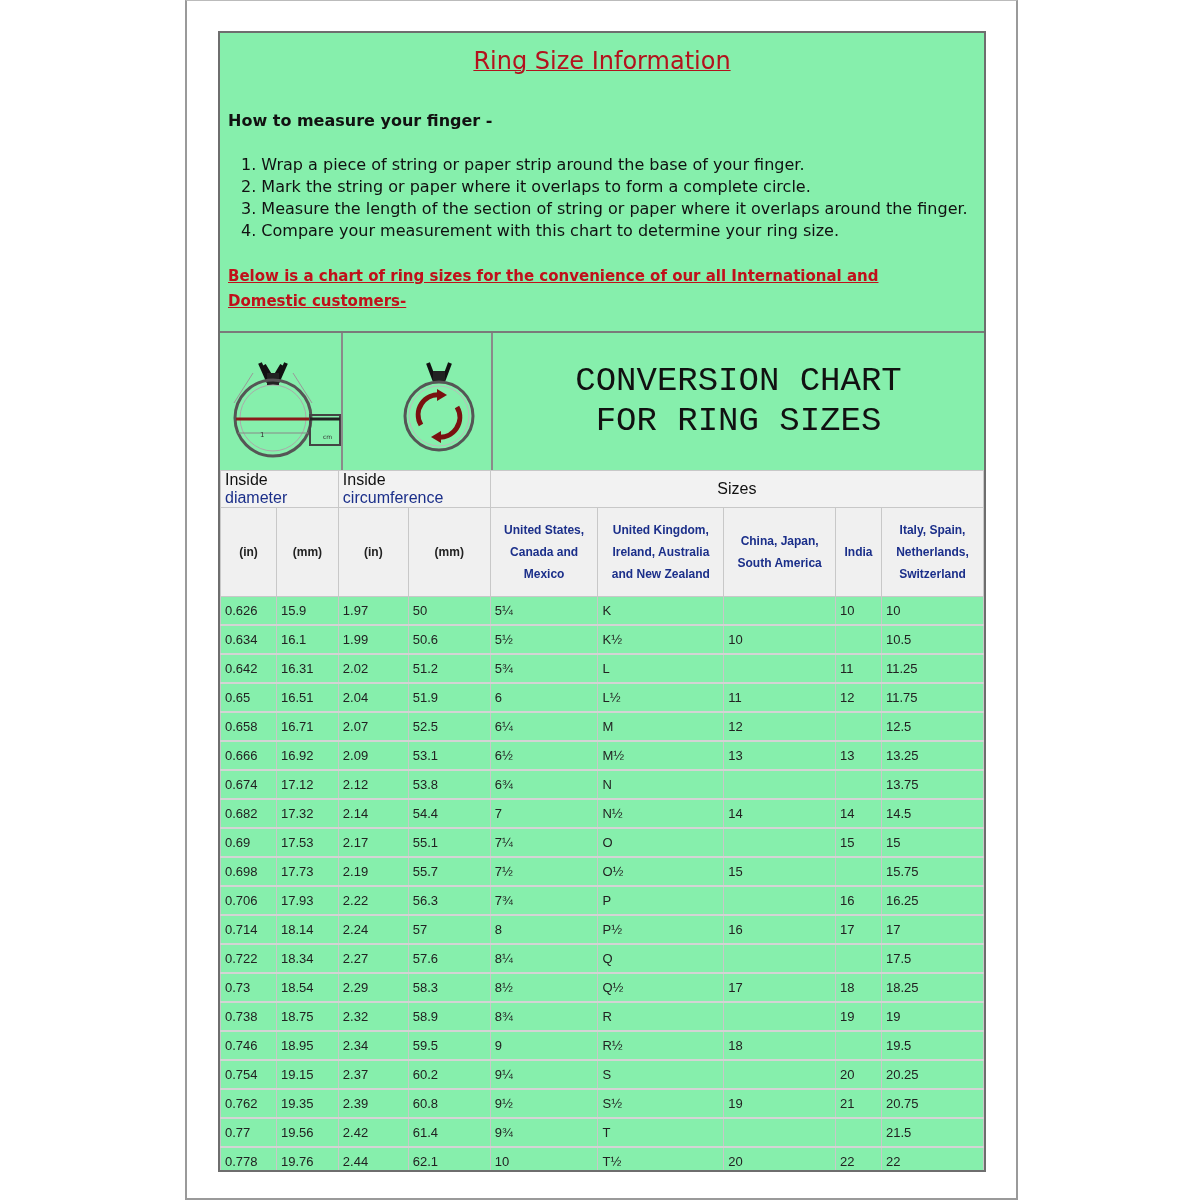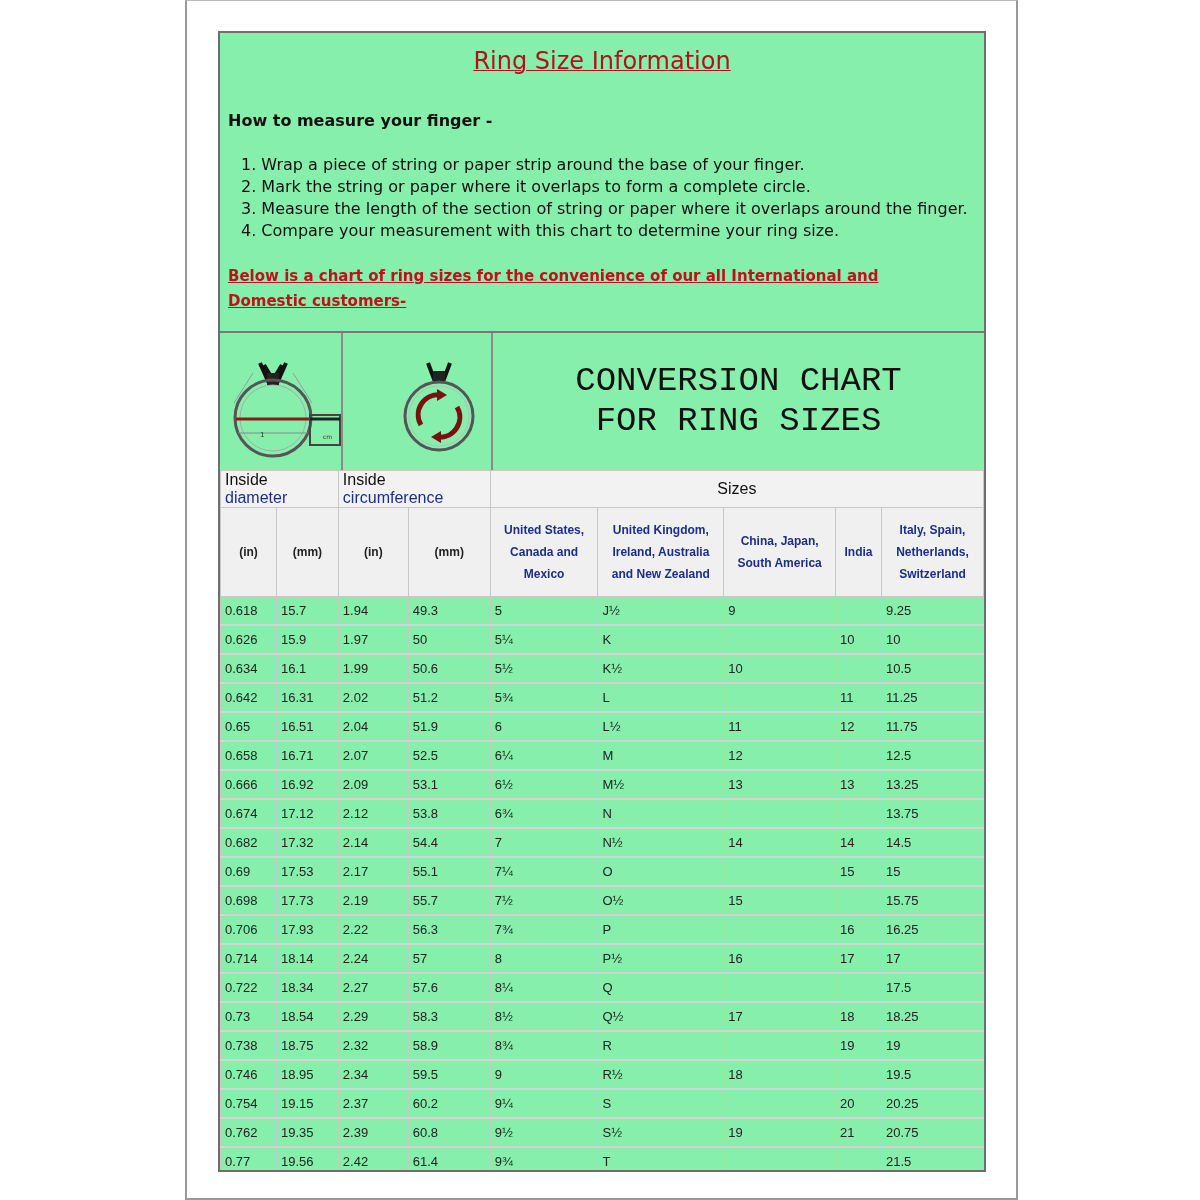--- a/index.html
+++ b/index.html
@@ -96,31 +96,20 @@
         <th class="unit">(mm)</th>
         <th>United States, Canada and Mexico</th>
         <th>United Kingdom, Ireland, Australia and New Zealand</th>
         <th>China, Japan, South America</th>
         <th>India</th>
         <th>Italy, Spain, Netherlands, Switzerland</th>
       </tr>
     </thead>
     <tbody id="tbody">
         <tr class="data">
-          <td>0.618</td>
-          <td>15.7</td>
-          <td>1.94</td>
-          <td>49.3</td>
-          <td>5</td>
-          <td>J½</td>
-          <td>9</td>
-          <td></td>
-          <td>9.25</td>
-        </tr>
-        <tr class="data">
           <td>0.626</td>
           <td>15.9</td>
           <td>1.97</td>
           <td>50</td>
           <td>5¼</td>
           <td>K</td>
           <td></td>
           <td>10</td>
           <td>10</td>
         </tr>

